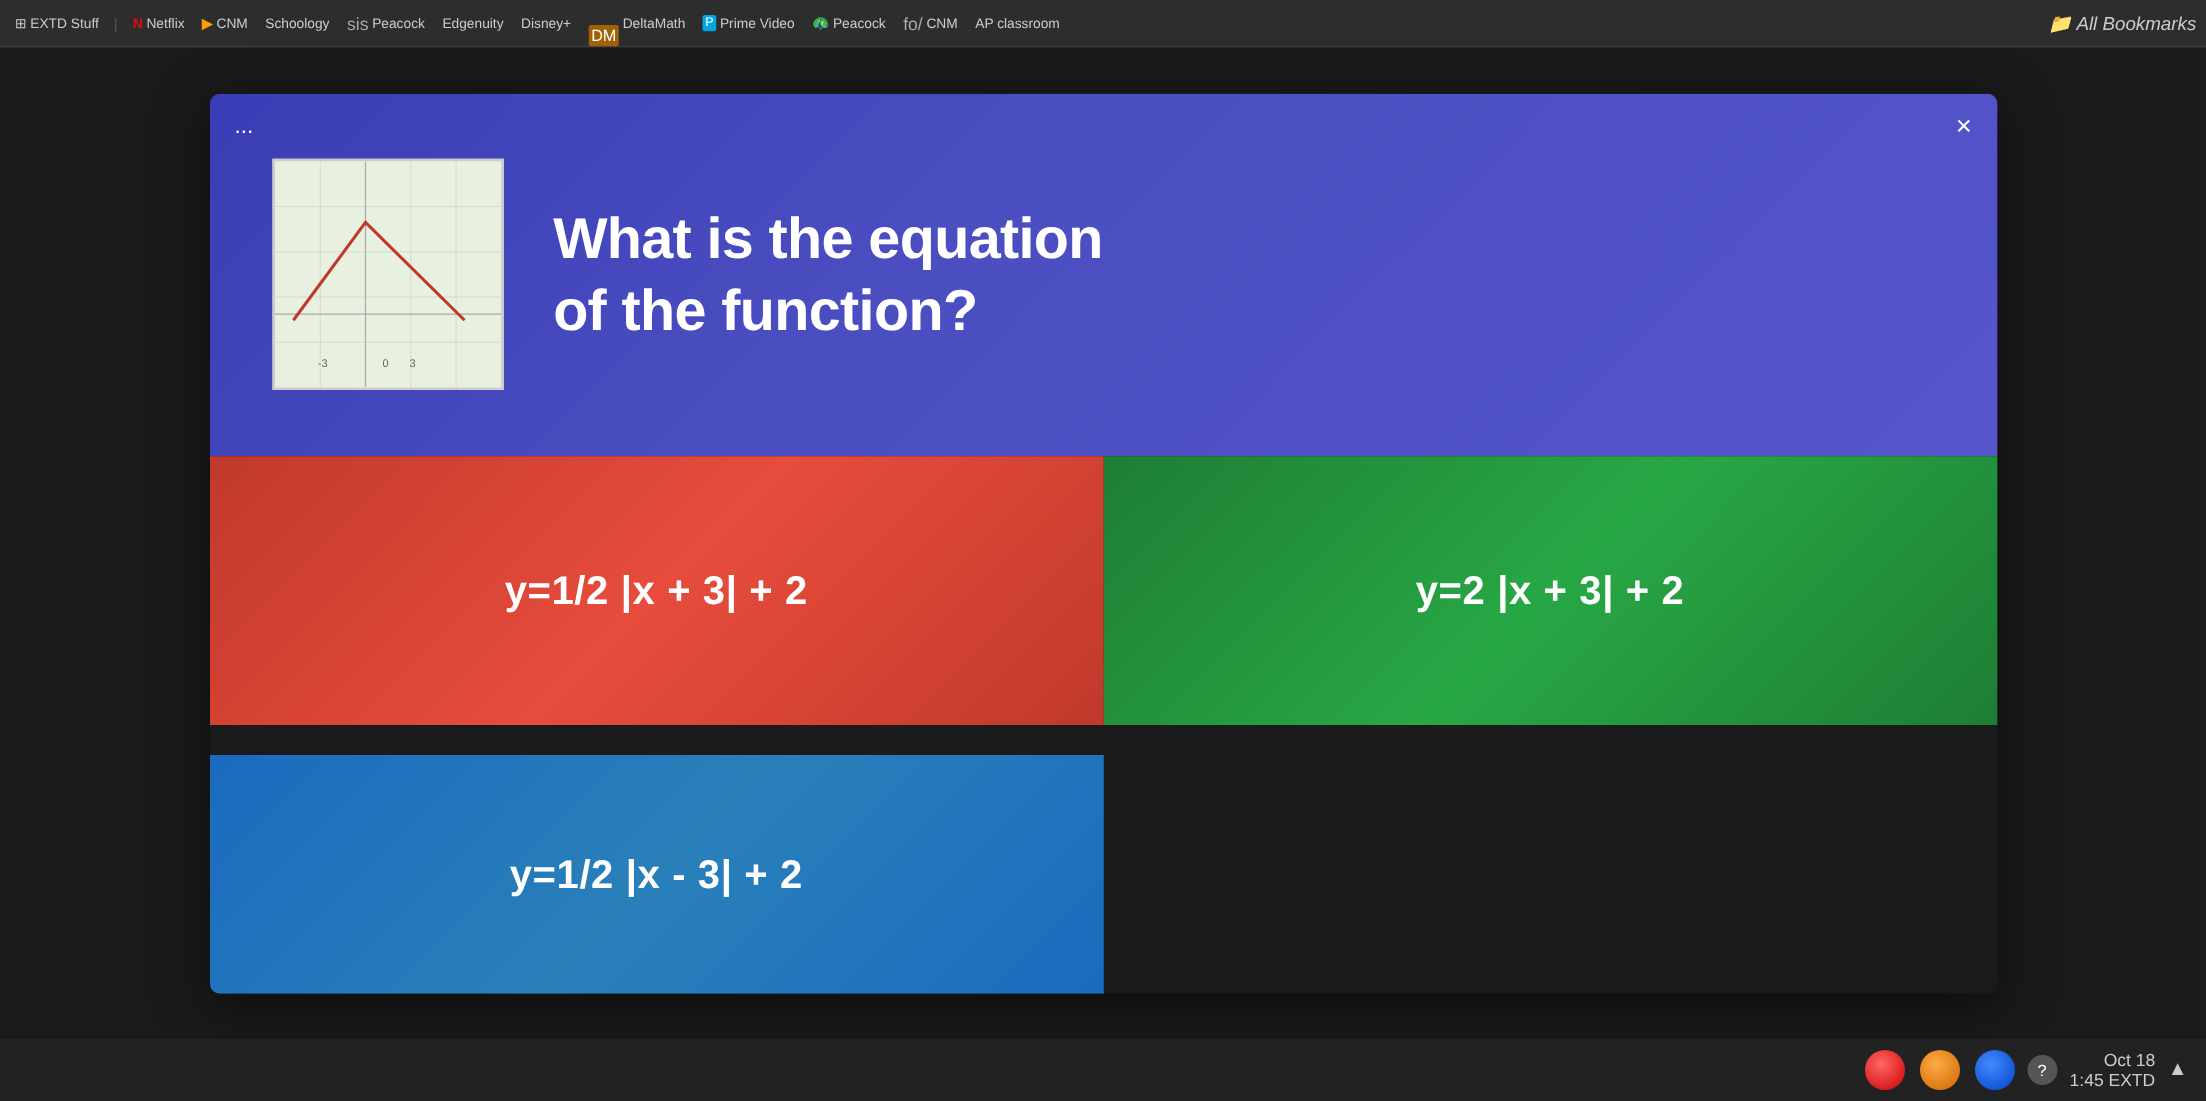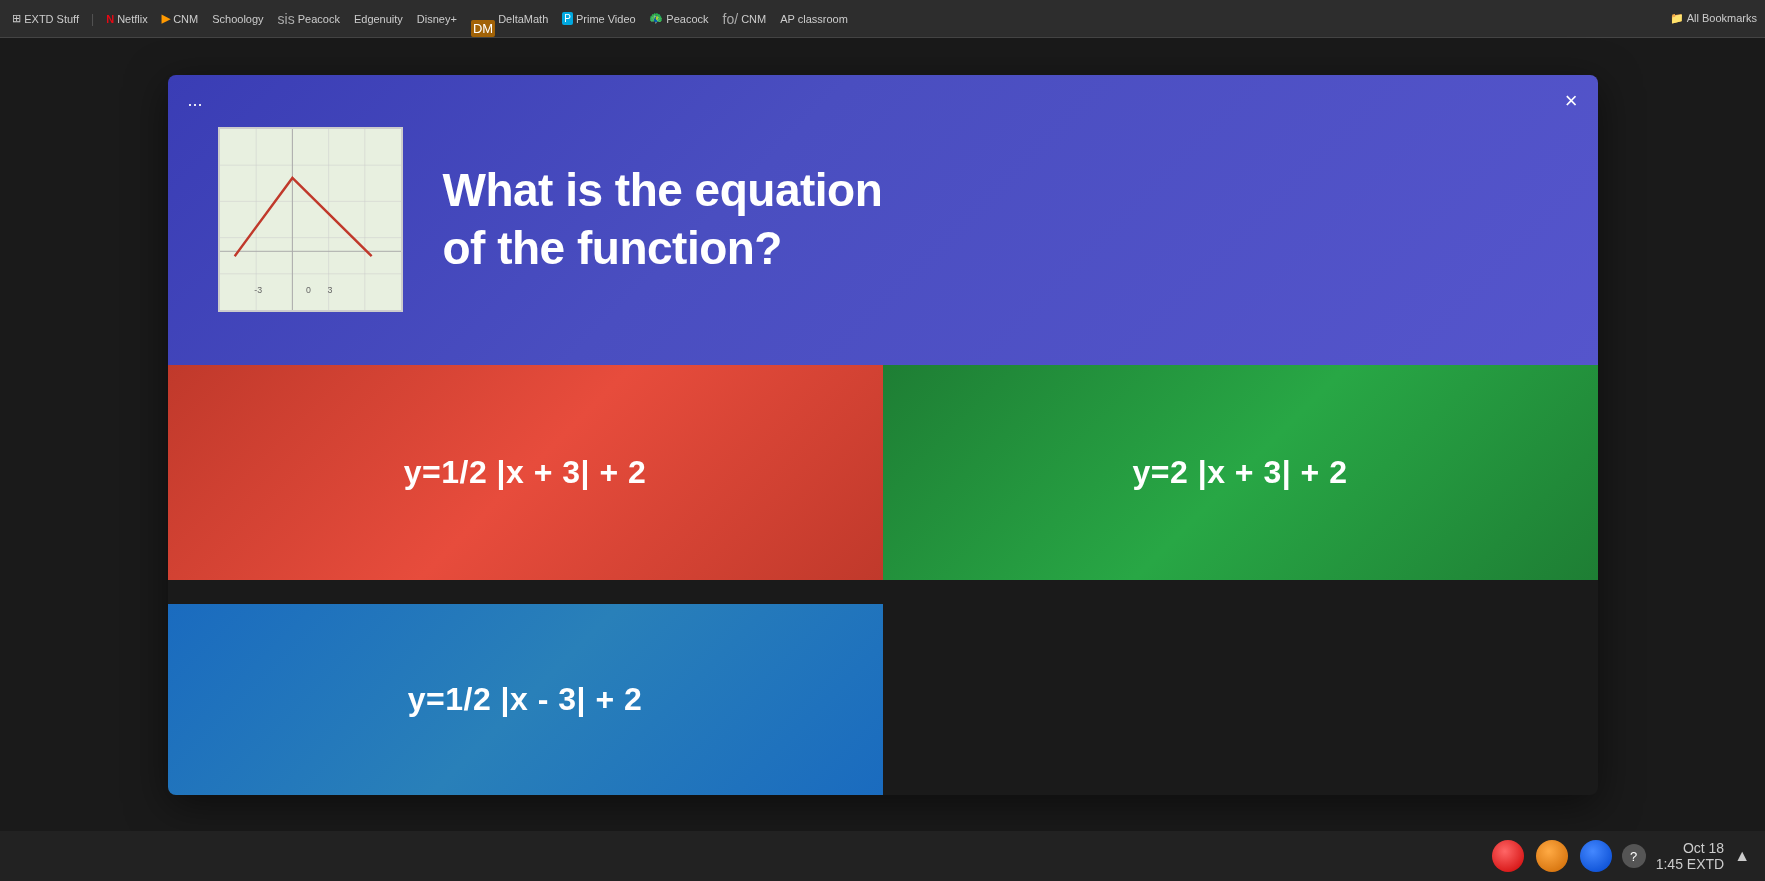--- a/index.html
+++ b/index.html
@@ -39,23 +39,24 @@
       border-radius: 3px;
     }
 
     .separator {
       color: #555;
       margin: 0 2px;
     }
 
     .all-bookmarks {
       margin-left: auto;
-      font-size: 11px;
-      color: #ccc;
-      cursor: pointer;
+      font-size: 15px;
+      color: #ccc;
+      cursor: pointer;
+      font-style: italic;
     }
 
     
     .main-content {
       width: 100%;
       height: calc(100% - 38px - 50px);
       background: #1a1a1a;
       display: flex;
       align-items: center;
       justify-content: center;

